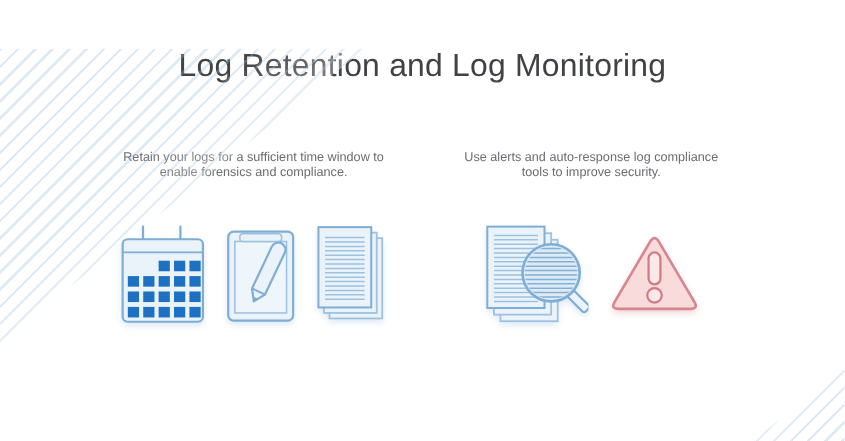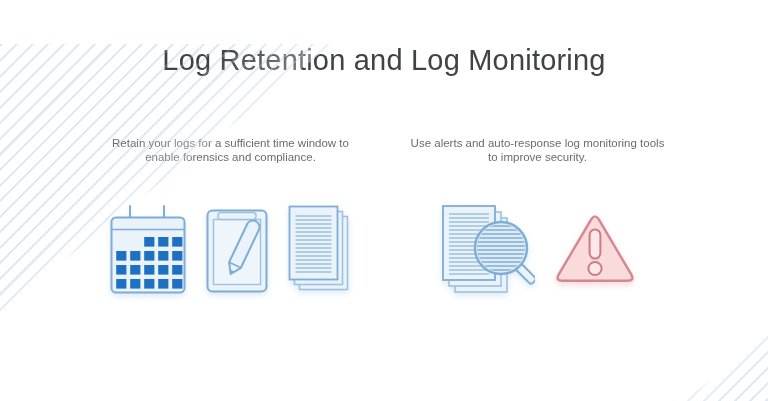--- a/index.html
+++ b/index.html
@@ -121,21 +121,21 @@
             <rect x="6.5" y="6.5" width="48" height="73" fill="#eaf3fa" stroke="#9dc1df" stroke-width="1.6"></rect>
             <rect x="1.5" y="1.5" width="48" height="73" fill="#eaf3fa" stroke="#7fadd3" stroke-width="1.8"></rect>
             <path stroke="#9dc1df" stroke-width="1.4" d="M7.5 11h36M7.5 15h36M7.5 19h36M7.5 23h36M7.5 27h36M7.5 31h36M7.5 35h36M7.5 39h36M7.5 43h36M7.5 47h36M7.5 51h36M7.5 55h36M7.5 59h36M7.5 63h36M7.5 67h36"></path>
           </svg>
         </span>
 
       </div>
     </section>
 
     <section class="col">
-      <p class="desc">Use alerts and auto-response log monitoring tools to improve security.</p>
+      <p class="desc">Use alerts and auto-response log compliance tools to improve security.</p>
       <div class="icons">
 
         <span class="icon">
           <svg width="94" height="92" viewBox="0 0 94 92" xmlns="http://www.w3.org/2000/svg">
             <defs>
               <clipPath id="lens-clip">
                   <circle cx="60" cy="44" r="24"></circle>
                 </clipPath>
             </defs>
             <rect x="14" y="14" width="52" height="74" fill="#eaf3fa" stroke="#9dc1df" stroke-width="1.6"></rect>

